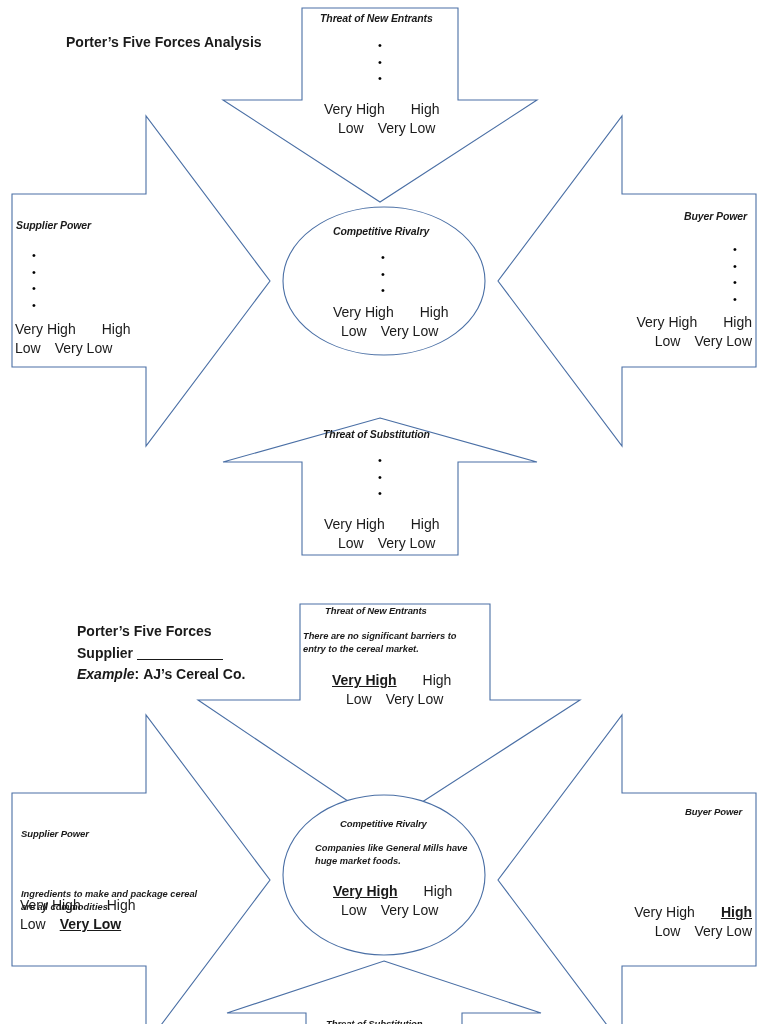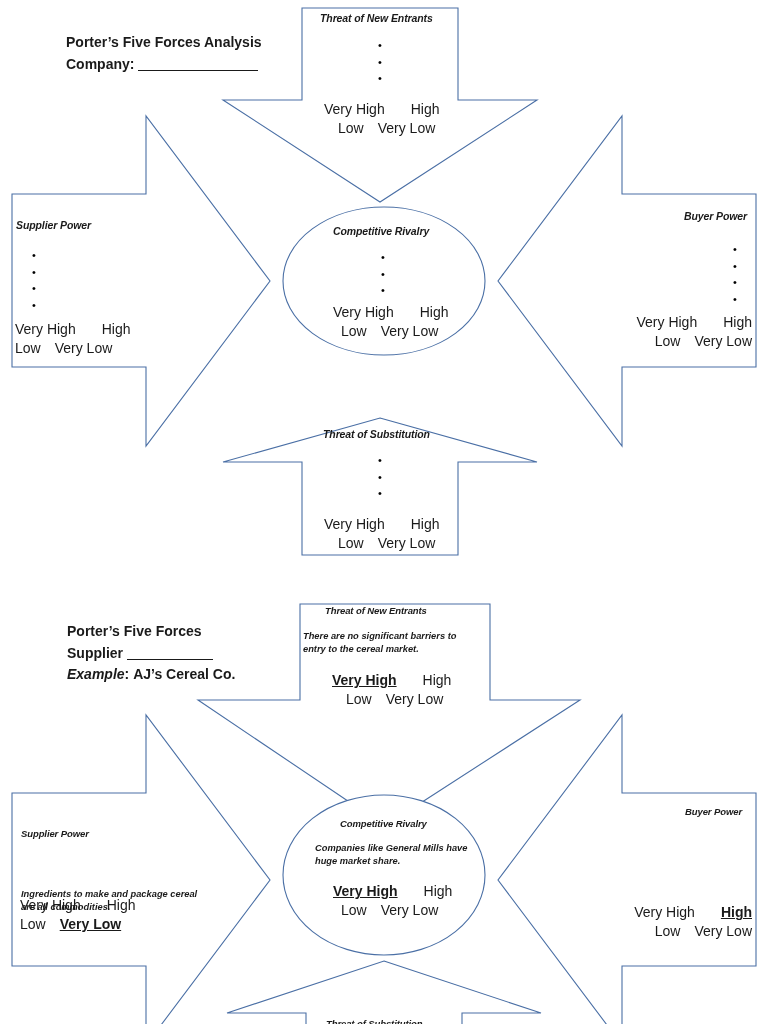--- a/index.html
+++ b/index.html
@@ -126,24 +126,20 @@
 
       <path class="shape-line" d="M 12,194 L 146,194 L 146,116 L 270,281 L 146,446 L 146,367 L 12,367 Z"></path>
 
       <path class="shape-line" d="M 756,194 L 622,194 L 622,116 L 498,281 L 622,446 L 622,367 L 756,367 Z"></path>
 
       <ellipse class="shape-line" cx="384" cy="281" rx="101" ry="74"></ellipse>
     </svg>
 
     <div class="title-block" style="left:66px; top:32px;">
       <div>Porter’s Five Forces Analysis</div>
-      <div>
-        <span>Company:</span>
-        <span class="ul-blank"></span>
-      </div>
     </div>
 
     <div class="tx force-heading" style="left:320px; top:12px;">Threat of New Entrants</div>
     <ul class="bullets" style="left:378px; top:38px;">
       <li></li>
       <li></li>
       <li></li>
     </ul>
     <div class="rating" style="left:324px; top:100px;">
       <span class="row">
@@ -225,21 +221,21 @@
 
       <path class="shape-line" d="M 12,803 L 146,803 L 146,725 L 270,890 L 146,1055 L 146,976 L 12,976 Z" transform="translate(0,-600)"></path>
 
       <path class="shape-line" d="M 756,803 L 622,803 L 622,725 L 498,890 L 622,1055 L 622,976 L 756,976 Z" transform="translate(0,-600)"></path>
 
       <ellipse class="shape-line" cx="384" cy="285" rx="101" ry="80"></ellipse>
 
       <path class="shape-line" d="M 384,371 L 541,423 L 462,423 L 462,520 L 306,520 L 306,423 L 227,423 Z"></path>
     </svg>
 
-    <div class="title-block" style="left:67px; top:31px;">
+    <div class="title-block" style="left:77px; top:31px;">
       <div>Porter’s Five Forces</div>
       <div>
         <span>Supplier</span>
         <span class="ul-blank short"></span>
       </div>
       <div style="font-weight:normal;text-align:right;">
         <span class="example-label">Example</span><span style="font-weight:bold;">:</span>
         <span style="font-weight:bold;">AJ’s Cereal Co.</span>
       </div>
     </div>
@@ -270,21 +266,21 @@
     <div class="rating" style="left:622px; top:313px; width:130px; text-align:right;">
       <span class="row">
         <span class="opt">Very High</span><span class="gap-a"></span><span class="opt sel">High</span>
       </span>
       <span class="row">
         <span class="opt">Low</span><span class="gap-b"></span><span class="opt">Very Low</span>
       </span>
     </div>
 
     <div class="tx force-heading small" style="left:340px; top:228px;">Competitive Rivalry</div>
-    <div class="tx wrap body-text" style="left:315px; top:252px; width:160px;">Companies like General Mills have huge market share.</div>
+    <div class="tx wrap body-text" style="left:315px; top:252px; width:160px;">Companies like General Mills have huge market foods.</div>
     <div class="rating" style="left:333px; top:292px;">
       <span class="row">
         <span class="opt sel">Very High</span><span class="gap-a"></span><span class="opt">High</span>
       </span>
       <span class="row" style="padding-left:8px;">
         <span class="opt">Low</span><span class="gap-b"></span><span class="opt">Very Low</span>
       </span>
     </div>
 
     <div class="tx force-heading small" style="left:326px; top:428px;">Threat of Substitution</div>

